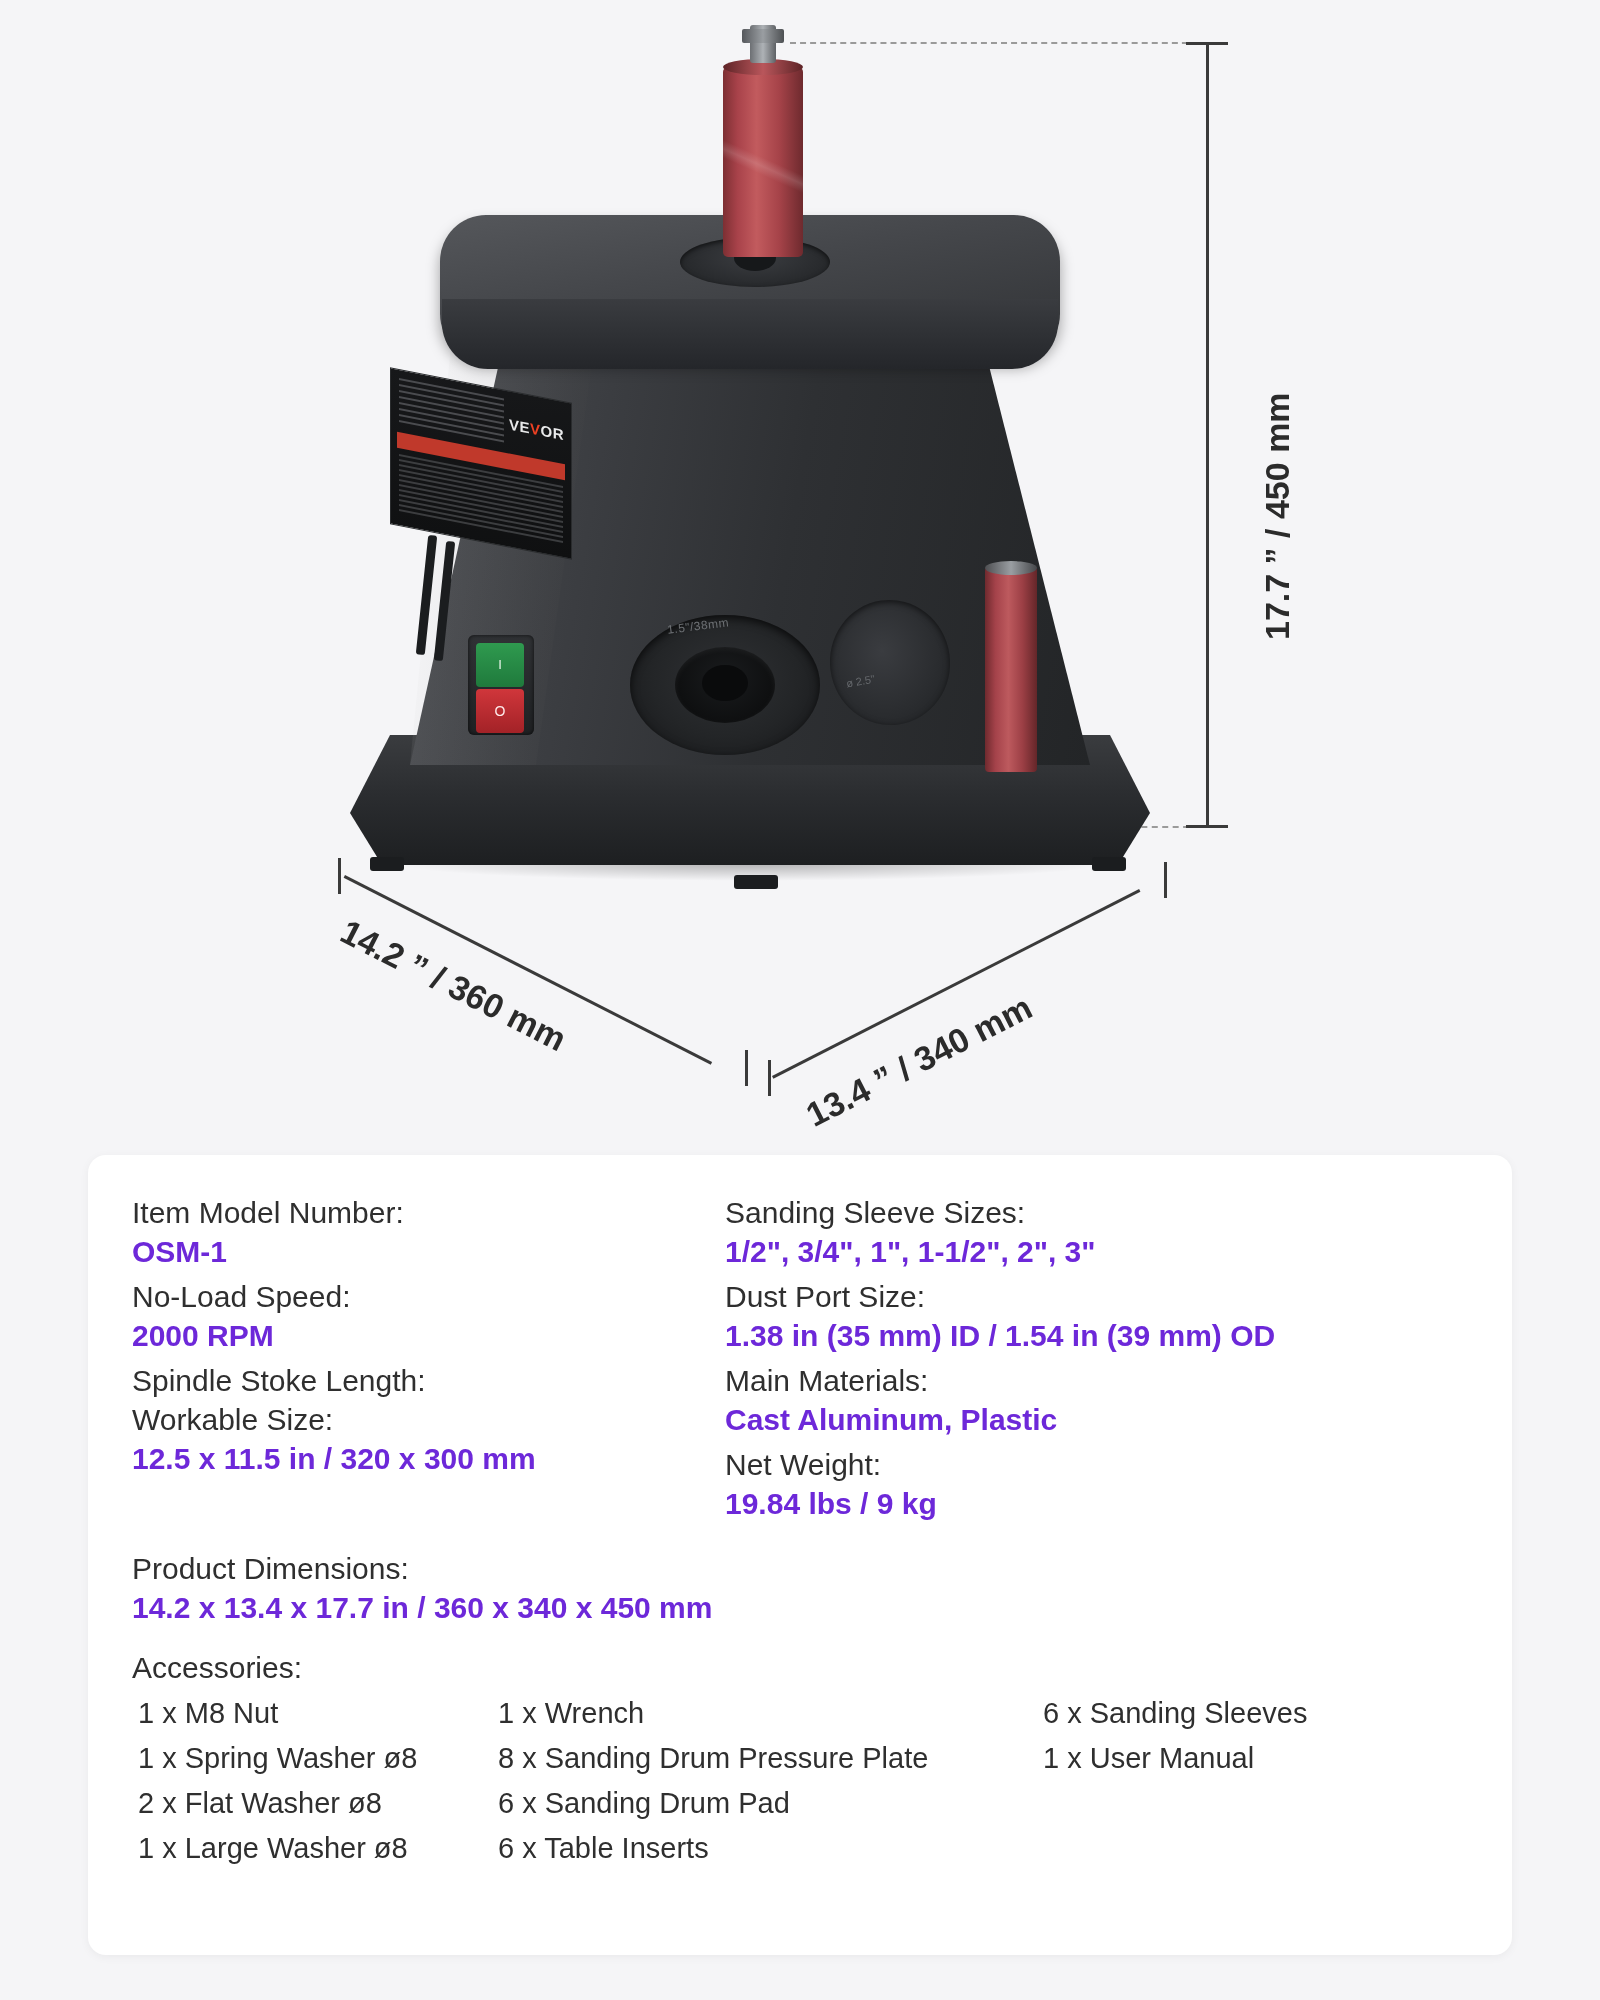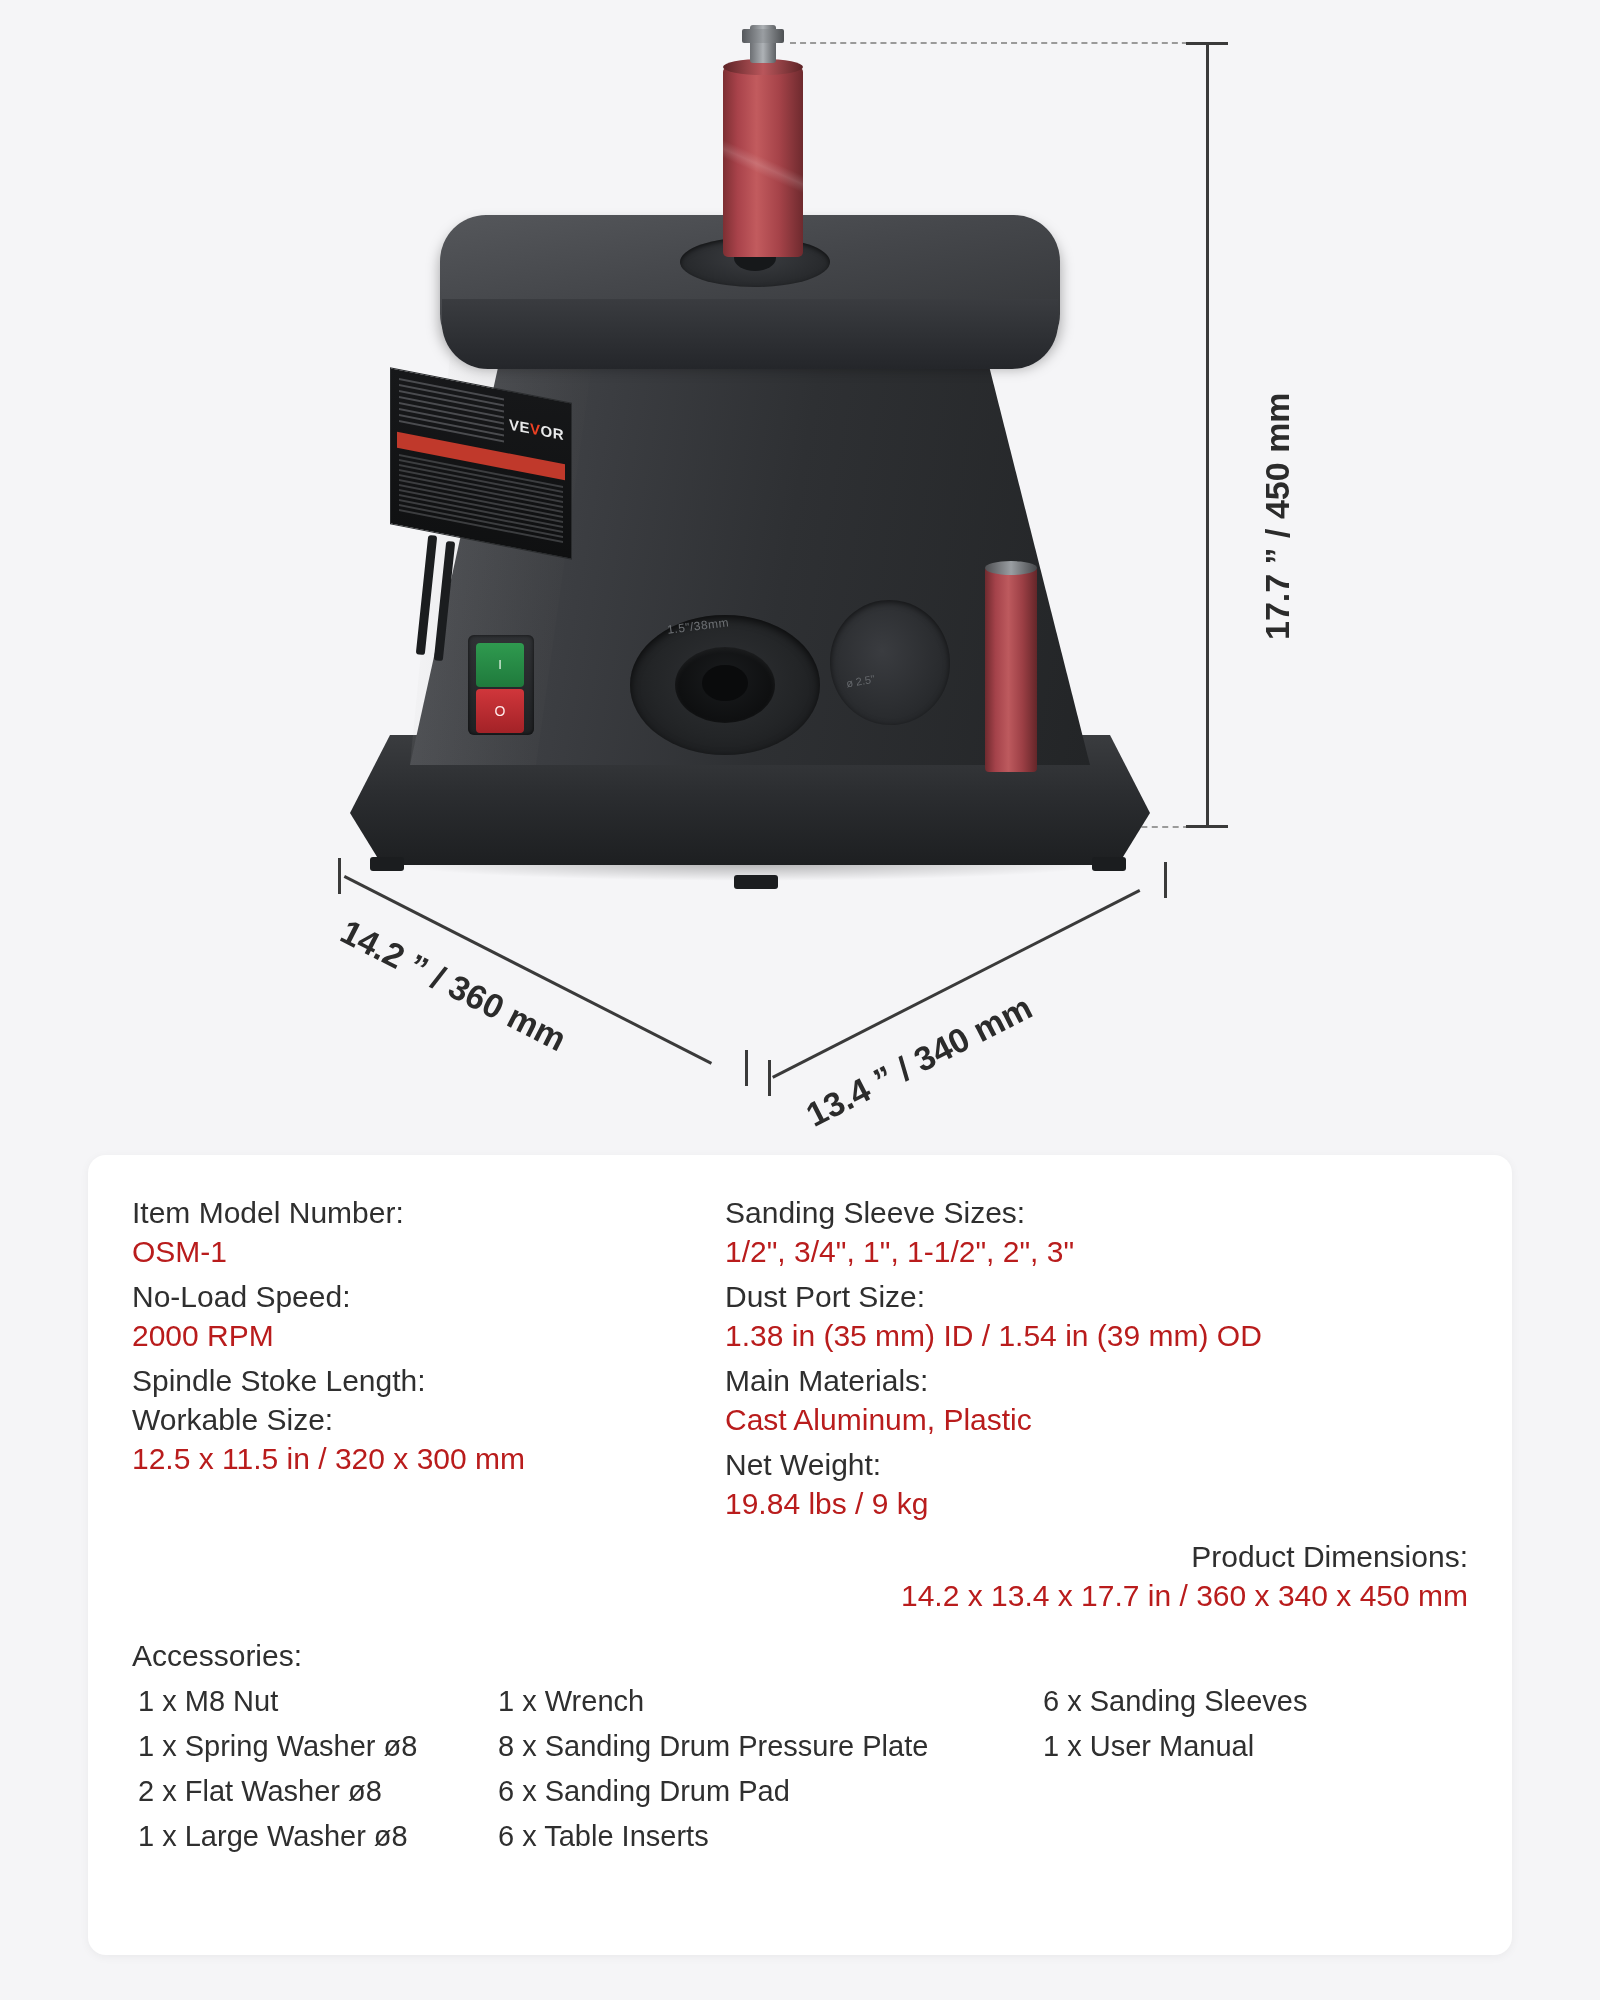--- a/index.html
+++ b/index.html
@@ -388,28 +388,28 @@
     column-gap: 3px;
   }
   .spec-key {
     font-size: 30px;
     color: #2f2f2f;
     line-height: 1.30;
     margin: 0;
   }
   .spec-val {
     font-size: 30px;
-    font-weight: normal;
-    color: #b91c1c;
+    font-weight: bold;
+    color: #6d28d9;
     line-height: 1.30;
     margin: 0 0 6px 0;
   }
   .spec-col { padding-right: 20px; }
 
-  .dims-row { margin-top: 8px; text-align: right; }
+  .dims-row { margin-top: 20px; }
 
   .acc-title {
     font-size: 30px;
     color: #2f2f2f;
     margin: 24px 0 6px 0;
   }
   .acc-grid {
     display: grid;
     grid-template-columns: 360px 545px 1fr;
     font-size: 29px;

